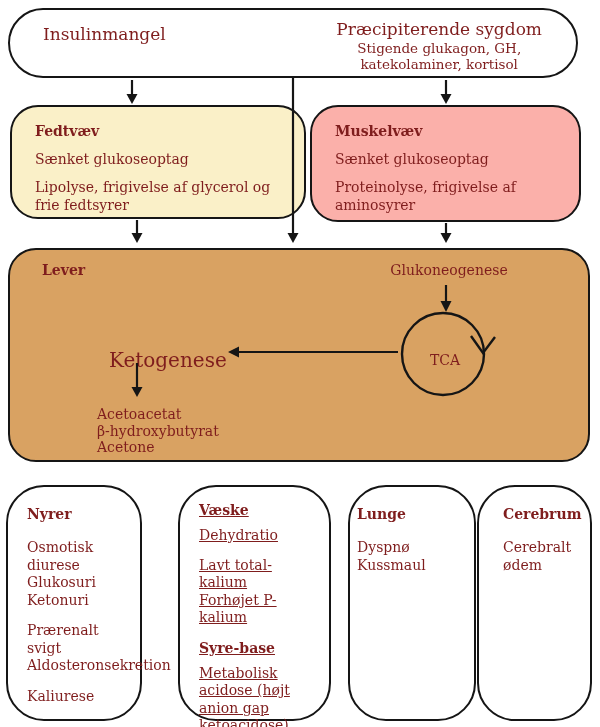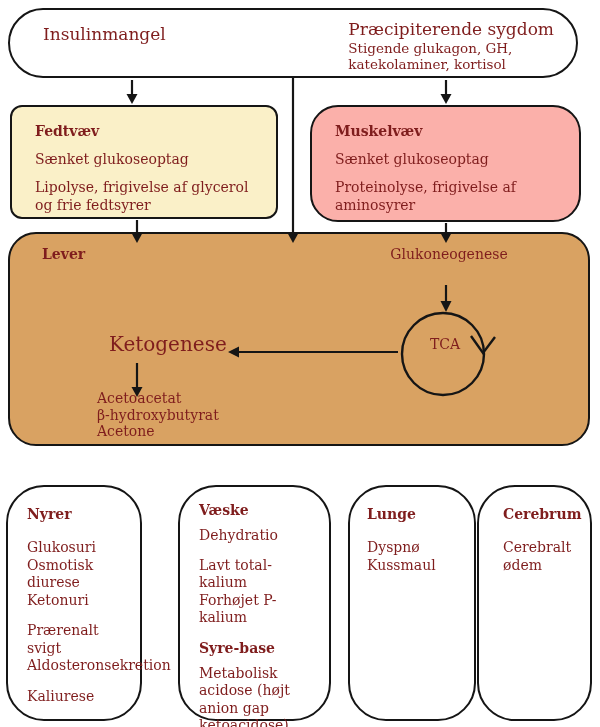--- a/index.html
+++ b/index.html
@@ -7,43 +7,43 @@
     position:relative;width:600px;height:727px;background:#ffffff;
     font-family:"DejaVu Serif","Liberation Serif",serif;
     color:#7f1d1d;overflow:hidden;
   }
   .box{position:absolute;border:2.2px solid #151515;box-sizing:border-box;background:#fff;}
   .overlay{position:absolute;left:0;top:0;width:600px;height:727px;pointer-events:none;z-index:5;}
 
   
   .top-box{left:8px;top:8px;width:570px;height:70px;border-radius:35px;}
   .t-left{position:absolute;left:33px;top:14px;font-size:17px;}
-  .t-right{position:absolute;right:22px;top:8px;text-align:left;}
+  .t-right{position:absolute;right:34px;top:8px;text-align:center;}
   .t-heading{font-size:17px;line-height:23px;}
   .t-sub{font-size:13.5px;line-height:15.5px;}
 
   
-  .fat-box{left:10px;top:105px;width:268px;height:114px;border-radius:12px;background:#FAF0C8;padding:15px 20px 0 23px;}
+  .fat-box{left:10px;top:105px;width:296px;height:114px;border-radius:28px;background:#FAF0C8;padding:15px 20px 0 23px;}
   .muscle-box{left:310px;top:105px;width:271px;height:117px;border-radius:28px;background:#FBB0AA;padding:15px 16px 12px 23px;}
   .h{font-size:14px;font-weight:700;line-height:18px;margin-bottom:10px;}
   .l{font-size:14px;line-height:18px;margin-bottom:10px;}
 
   
-  .liver-box{left:8px;top:232px;width:582px;height:214px;border-radius:28px;background:#D9A262;}
+  .liver-box{left:8px;top:248px;width:582px;height:214px;border-radius:28px;background:#D9A262;}
   .liver-heading{position:absolute;left:32px;top:12px;font-size:14px;font-weight:700;}
   .gluconeo{position:absolute;left:439px;top:12px;transform:translateX(-50%);font-size:14px;white-space:nowrap;}
   .tca-label{position:absolute;left:435px;top:110px;transform:translate(-50%,-50%);font-size:14px;}
   .keto{position:absolute;left:99px;top:98px;font-size:20px;white-space:nowrap;}
   .products{position:absolute;left:87px;top:156px;font-size:14px;line-height:16.5px;}
 
   
   .bottom{top:485px;height:236px;border-radius:38px;background:#ffffff;}
   .kidney-box{left:6px;width:136px;padding:18px 12px 0 19px;}
-  .fluid-box{left:178px;width:153px;padding:14px 10px 0 19px;}
-  .lung-box{left:348px;width:128px;padding:18px 8px 0 17px;}
+  .fluid-box{left:178px;width:153px;padding:14px 10px 0 19px;text-decoration:underline;}
+  .lung-box{left:348px;width:128px;padding:18px 8px 0 7px;}
   .cerebrum-box{left:477px;width:115px;padding:18px 6px 0 24px;}
   .bh{font-size:14px;font-weight:700;line-height:18px;margin-bottom:16px;}
   .bl{font-size:14px;line-height:17.5px;}
   .grp{margin-bottom:13px;}
   .sec{margin-bottom:12px;}
   .sec .bh{margin-bottom:8px;}
 </style>
 </head>
 <body>
 
@@ -126,22 +126,22 @@
     <div class="products">
       <div>Acetoacetat</div>
       <div>β-hydroxybutyrat</div>
       <div>Acetone</div>
     </div>
   </div>
 
   <div class="box bottom kidney-box">
     <div class="bh">Nyrer</div>
     <div class="grp">
+      <div class="bl">Osmotisk diurese</div>
       <div class="bl">Glukosuri</div>
-      <div class="bl">Osmotisk diurese</div>
       <div class="bl">Ketonuri</div>
     </div>
     <div class="grp">
       <div class="bl">Prærenalt svigt</div>
       <div class="bl">Aldosteronsekretion</div>
     </div>
     <div class="grp">
       <div class="bl">Kaliurese</div>
     </div>
   </div>

